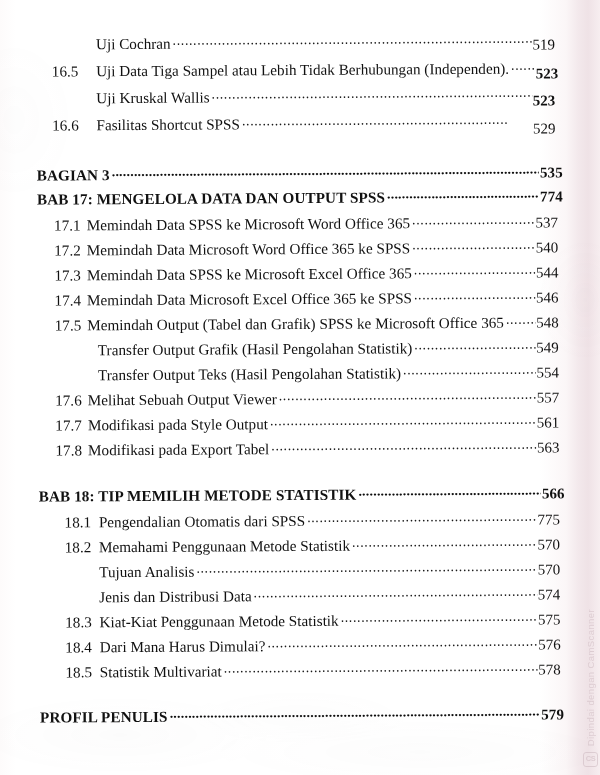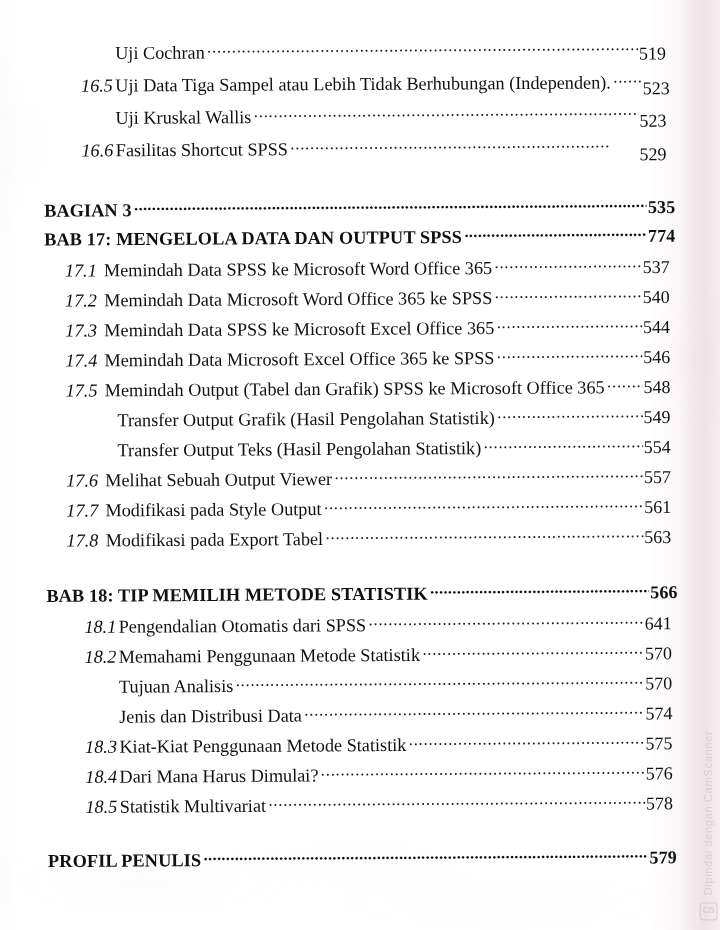--- a/index.html
+++ b/index.html
@@ -60,22 +60,21 @@
     position: absolute;
     display: flex;
     align-items: baseline;
     white-space: nowrap;
     font-size: 15.2px;
     line-height: 1;
   }
 
   .num {
     flex: 0 0 auto;
-    text-align: right;
-    font-style: italic;
+    text-align: center;
   }
   .title {
     flex: 0 0 auto;
   }
   .leader {
     flex: 1 1 auto;
     overflow: hidden;
     margin: 0 1px 0 2px;
     position: relative;
     height: 1em;
@@ -103,21 +102,21 @@
     letter-spacing: .1px;
   }
   .row.bold .leader::before {
     color: #0d0d0d;
     font-weight: bold;
     letter-spacing: 0.2px;
   }
 
   
   .pg.drop1 { position: relative; top: 3px; }
-  .pg.drop2 { position: relative; top: 5px; }
+  .pg.drop2 { position: relative; top: 5px; font-weight: bold; }
   .pg.drop3 { position: relative; top: 6px; margin-left: 24px; }
 
   
   #watermark {
     position: absolute;
     right: 2px;
     bottom: 8px;
     display: flex;
     flex-direction: column;
     align-items: center;
@@ -248,21 +247,21 @@
       </div>
       <div class="row bold" style="top: 485px; left: 38px; width: 526px;">
         <span class="title">BAB 18: TIP MEMILIH METODE STATISTIK</span>
         <span class="leader"></span>
         <span class="pg">566</span>
       </div>
       <div class="row" style="top: 511px; left: 58px; width: 501px;">
         <span class="num" style="width: 38px; margin-right: 2px;">18.1</span>
         <span class="title">Pengendalian Otomatis dari SPSS</span>
         <span class="leader"></span>
-        <span class="pg">641</span>
+        <span class="pg">775</span>
       </div>
       <div class="row" style="top: 536px; left: 58px; width: 501px;">
         <span class="num" style="width: 38px; margin-right: 2px;">18.2</span>
         <span class="title">Memahami Penggunaan Metode Statistik</span>
         <span class="leader"></span>
         <span class="pg">570</span>
       </div>
       <div class="row" style="top: 561px; left: 98px; width: 461px;">
         <span class="title">Tujuan Analisis</span>
         <span class="leader"></span>

